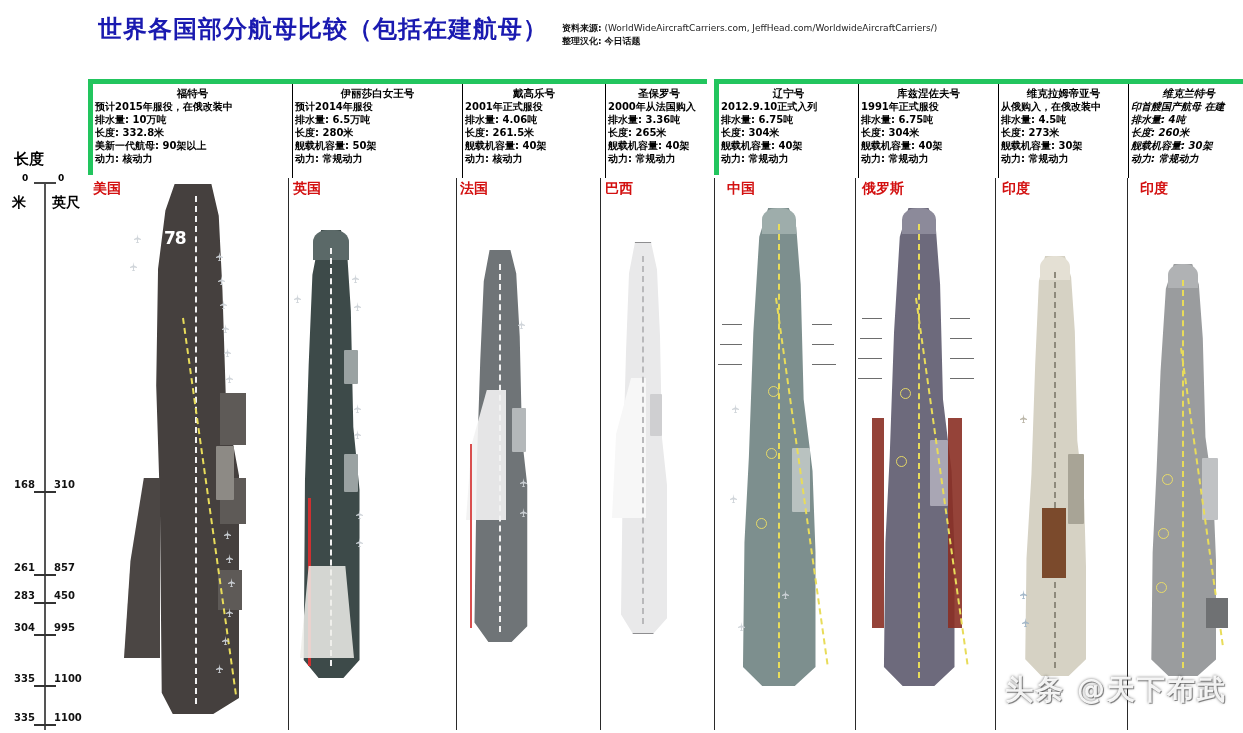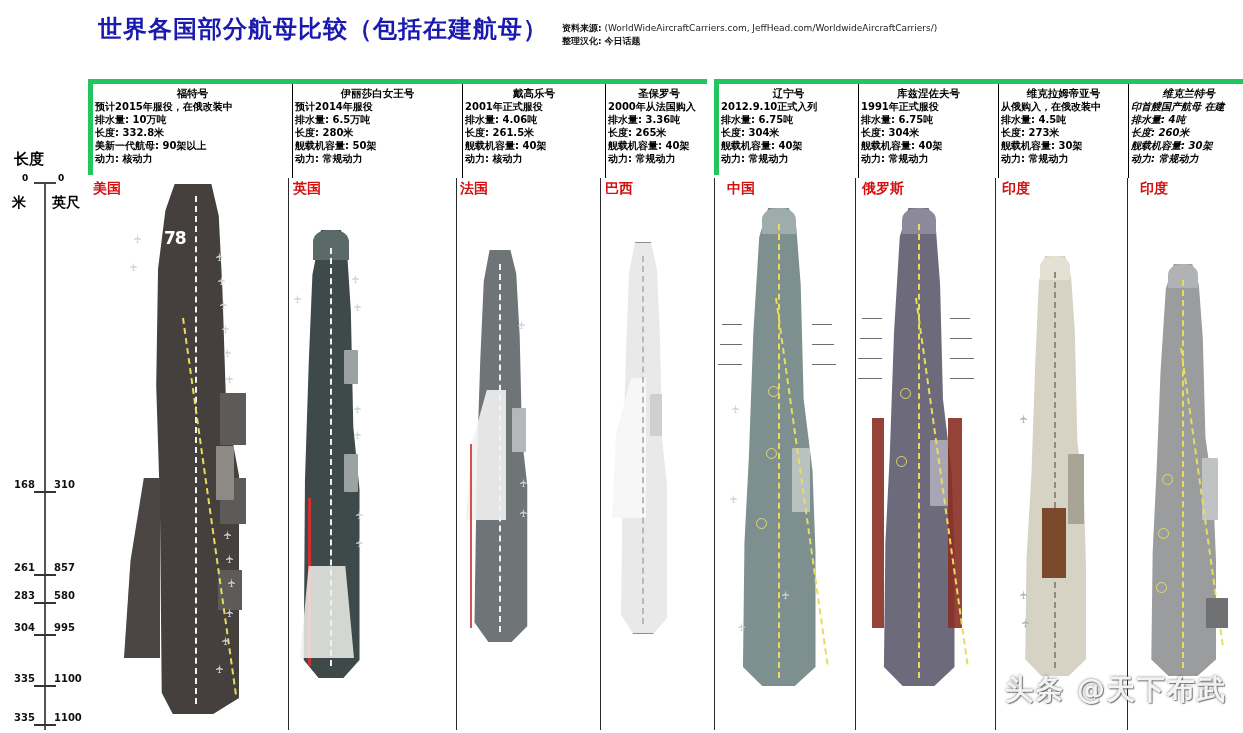--- a/index.html
+++ b/index.html
@@ -237,21 +237,21 @@
     <span class="bar-r"></span>
   </div>
   <div class="tick" style="top:412px;">
     <span class="tm">261</span>
     <span class="tf">857</span>
     <span class="bar-l"></span>
     <span class="bar-r"></span>
   </div>
   <div class="tick" style="top:440px;">
     <span class="tm">283</span>
-    <span class="tf">580</span>
+    <span class="tf">450</span>
     <span class="bar-l"></span>
     <span class="bar-r"></span>
   </div>
   <div class="tick" style="top:472px;">
     <span class="tm">304</span>
     <span class="tf">995</span>
     <span class="bar-l"></span>
     <span class="bar-r"></span>
   </div>
   <div class="tick" style="top:523px;">

